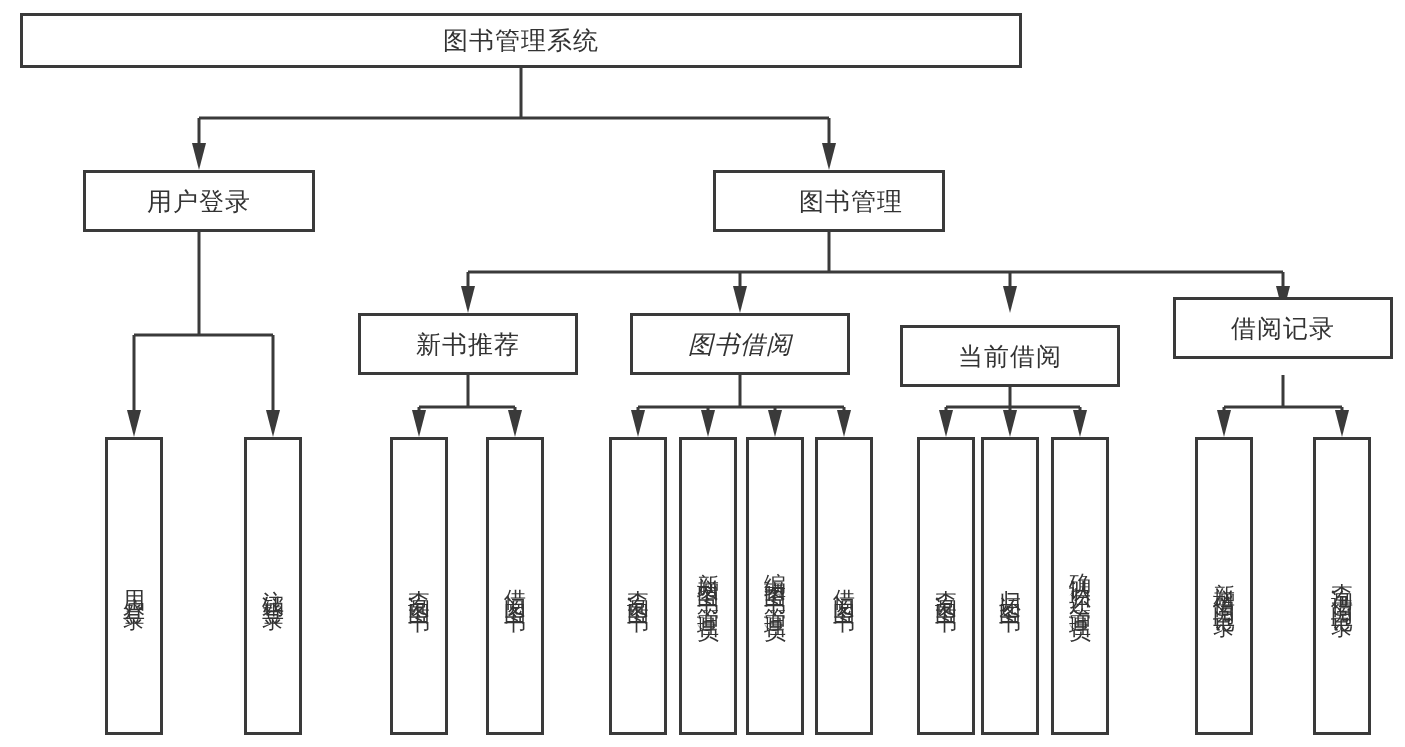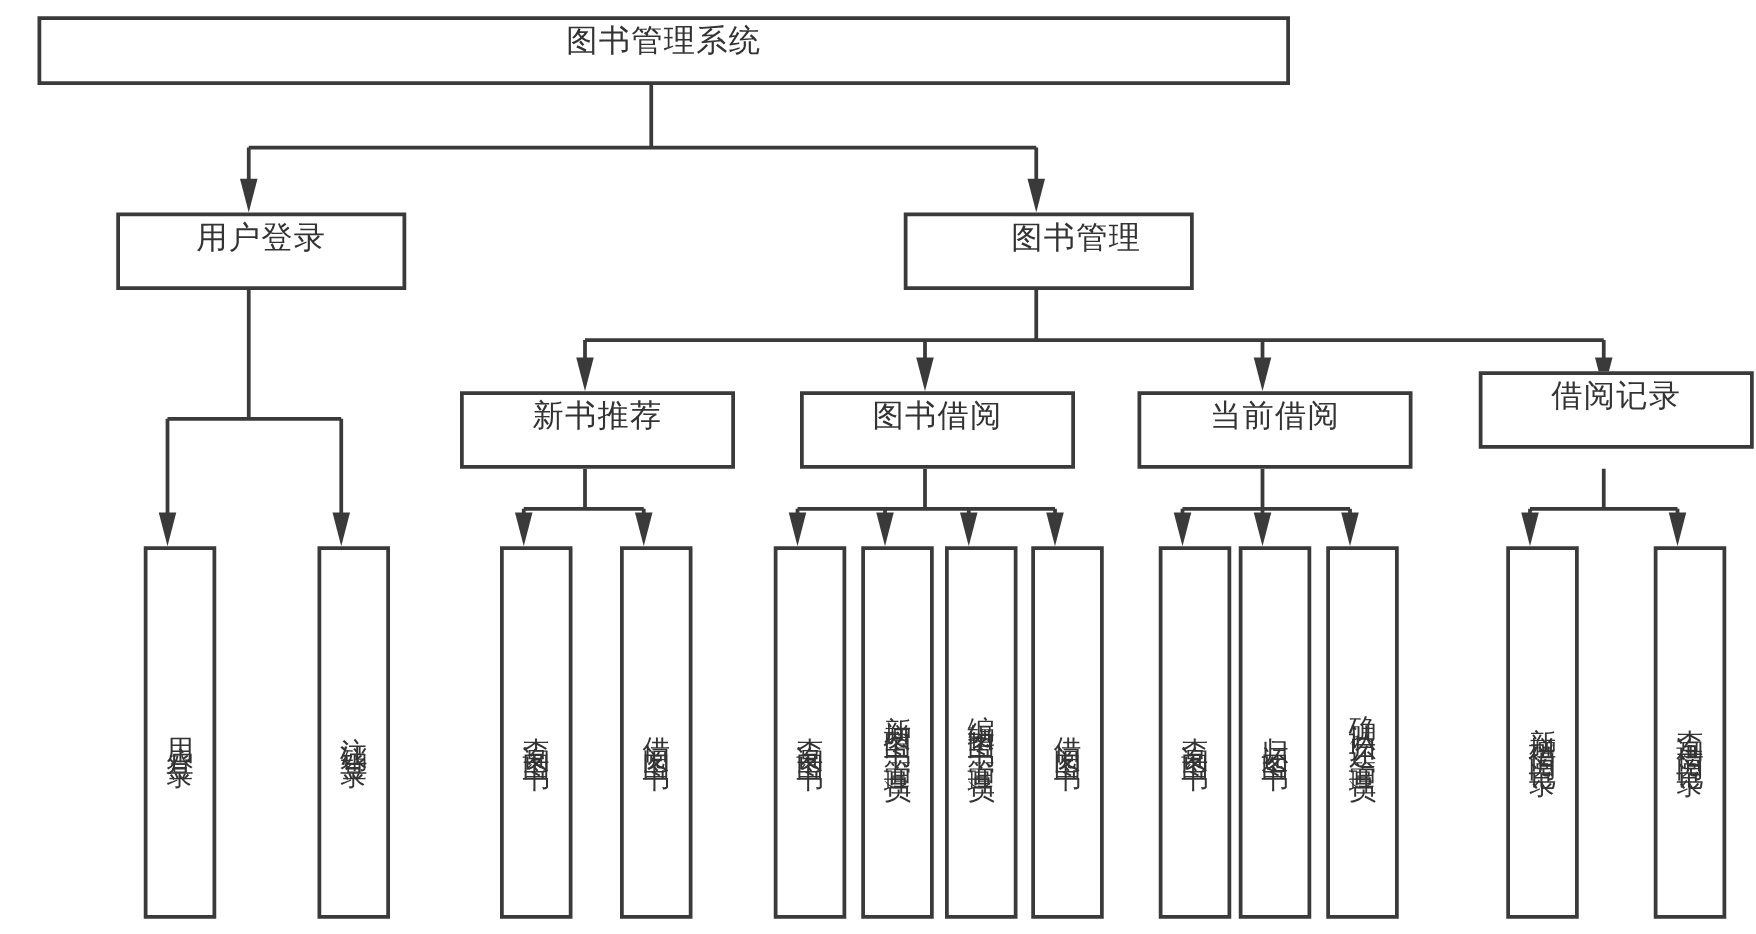--- a/index.html
+++ b/index.html
@@ -3,22 +3,22 @@
 <meta charset="utf-8">
 <style>
   html,body{margin:0;padding:0;background:#ffffff;}
   .canvas{
     position:relative;width:1405px;height:747px;background:#ffffff;
     font-family:"Liberation Sans",sans-serif;color:#333333;overflow:hidden;
   }
   .connectors{position:absolute;left:0;top:0;width:1405px;height:747px;z-index:1;}
   .node{
     position:absolute;box-sizing:border-box;background:#ffffff;
-    border:3px solid #3a3a3a;display:flex;justify-content:center;
-    font-size:25px;letter-spacing:1px;color:#333333;z-index:2;text-align:center;margin-left:10px;
+    border:3px solid #3a3a3a;display:flex;align-items:center;justify-content:center;
+    font-size:25px;letter-spacing:1px;color:#333333;z-index:2;text-align:center;
   }
   .leaf{width:58px;height:298px;}
   .vtext{
     writing-mode:vertical-rl;font-size:22px;letter-spacing:7px;line-height:1;
     color:#333333;
   }
   .watermark{
     position:absolute;right:6px;bottom:5px;font-size:20px;color:#b8b8b8;
     z-index:5;letter-spacing:1px;white-space:nowrap;
   }
@@ -75,24 +75,24 @@
   <div class="node" style="left:83px;top:170px;width:232px;height:62px;">
     <span>用户登录</span>
   </div>
   <div class="node" style="left:713px;top:170px;width:232px;height:62px;padding-left:44px;">
     <span>图书管理</span>
   </div>
 
   <div class="node" style="left:358px;top:313px;width:220px;height:62px;">
     <span>新书推荐</span>
   </div>
-  <div class="node" style="left:630px;top:313px;width:220px;height:62px;">
+  <div class="node" style="left:630px;top:313px;width:220px;height:62px;font-style:italic;">
     <span>图书借阅</span>
   </div>
-  <div class="node" style="left:900px;top:313px;width:220px;height:62px;">
+  <div class="node" style="left:900px;top:325px;width:220px;height:62px;">
     <span>当前借阅</span>
   </div>
   <div class="node" style="left:1173px;top:297px;width:220px;height:62px;">
     <span>借阅记录</span>
   </div>
 
   <div class="node leaf" style="left:105px;top:437px;">
     <span class="vtext">用户登录</span>
   </div>
   <div class="node leaf" style="left:244px;top:437px;">

